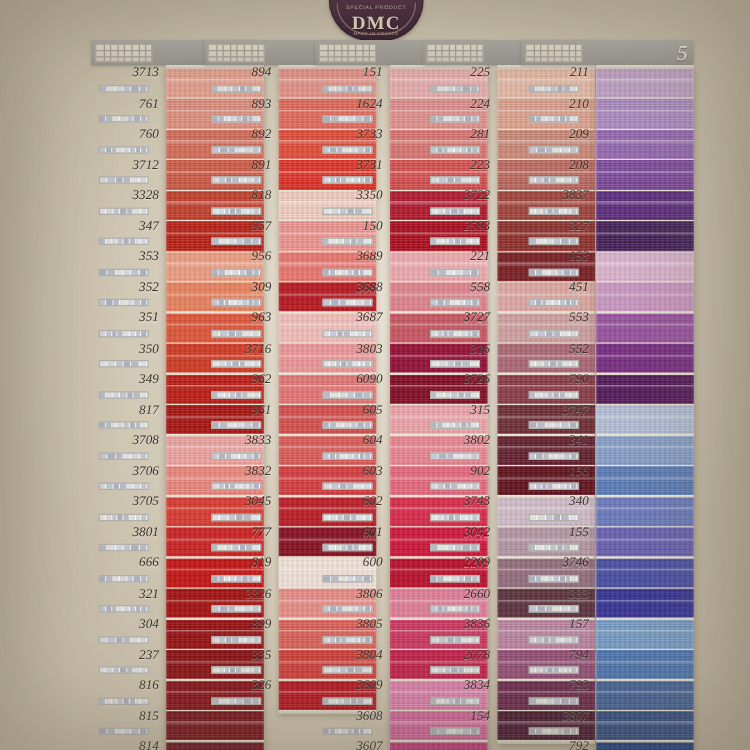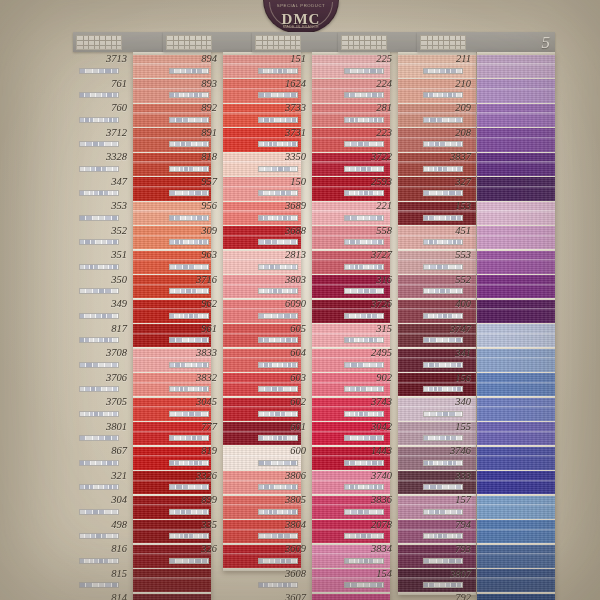--- a/index.html
+++ b/index.html
@@ -322,21 +322,21 @@
           <div class="bar">
             <span style="background: rgb(185, 189, 201);"></span>
             <span style="background: rgb(226, 226, 226);"></span>
             <span style="background: rgb(216, 217, 220);"></span>
             <span style="background: rgb(196, 200, 212);"></span>
             <span style="background: rgb(174, 179, 194);"></span>
             <span style="background: rgb(185, 189, 201);"></span>
           </div>
         </div>
         <div class="row">
-          <div class="lbl">867</div>
+          <div class="lbl">666</div>
           <div class="bar">
             <span style="background: rgb(174, 179, 194);"></span>
             <span style="background: rgb(185, 189, 201);"></span>
             <span style="background: rgb(226, 226, 226);"></span>
             <span style="background: rgb(216, 217, 220);"></span>
             <span style="background: rgb(196, 200, 212);"></span>
             <span style="background: rgb(174, 179, 194);"></span>
             <span style="background: rgb(185, 189, 201);"></span>
           </div>
         </div>
@@ -358,21 +358,21 @@
           <div class="bar">
             <span style="background: rgb(216, 217, 220);"></span>
             <span style="background: rgb(196, 200, 212);"></span>
             <span style="background: rgb(174, 179, 194);"></span>
             <span style="background: rgb(185, 189, 201);"></span>
             <span style="background: rgb(226, 226, 226);"></span>
             <span style="background: rgb(216, 217, 220);"></span>
           </div>
         </div>
         <div class="row">
-          <div class="lbl">498</div>
+          <div class="lbl">237</div>
           <div class="bar">
             <span style="background: rgb(226, 226, 226);"></span>
             <span style="background: rgb(216, 217, 220);"></span>
             <span style="background: rgb(196, 200, 212);"></span>
             <span style="background: rgb(174, 179, 194);"></span>
             <span style="background: rgb(185, 189, 201);"></span>
             <span style="background: rgb(226, 226, 226);"></span>
             <span style="background: rgb(216, 217, 220);"></span>
           </div>
         </div>
@@ -1005,21 +1005,21 @@
           <div class="bar">
             <span style="background: rgb(196, 200, 212);"></span>
             <span style="background: rgb(174, 179, 194);"></span>
             <span style="background: rgb(185, 189, 201);"></span>
             <span style="background: rgb(226, 226, 226);"></span>
             <span style="background: rgb(216, 217, 220);"></span>
             <span style="background: rgb(196, 200, 212);"></span>
           </div>
         </div>
         <div class="row">
-          <div class="lbl">2813</div>
+          <div class="lbl">3687</div>
           <div class="bar">
             <span style="background: rgb(216, 217, 220);"></span>
             <span style="background: rgb(196, 200, 212);"></span>
             <span style="background: rgb(174, 179, 194);"></span>
             <span style="background: rgb(185, 189, 201);"></span>
             <span style="background: rgb(226, 226, 226);"></span>
             <span style="background: rgb(216, 217, 220);"></span>
             <span style="background: rgb(196, 200, 212);"></span>
           </div>
         </div>
@@ -1455,21 +1455,21 @@
             <span style="background: rgb(185, 189, 201);"></span>
             <span style="background: rgb(226, 226, 226);"></span>
             <span style="background: rgb(216, 217, 220);"></span>
             <span style="background: rgb(196, 200, 212);"></span>
             <span style="background: rgb(174, 179, 194);"></span>
             <span style="background: rgb(185, 189, 201);"></span>
             <span style="background: rgb(226, 226, 226);"></span>
           </div>
         </div>
         <div class="row">
-          <div class="lbl">2495</div>
+          <div class="lbl">3802</div>
           <div class="bar">
             <span style="background: rgb(196, 200, 212);"></span>
             <span style="background: rgb(174, 179, 194);"></span>
             <span style="background: rgb(185, 189, 201);"></span>
             <span style="background: rgb(226, 226, 226);"></span>
             <span style="background: rgb(216, 217, 220);"></span>
             <span style="background: rgb(196, 200, 212);"></span>
           </div>
         </div>
         <div class="row">
@@ -1502,33 +1502,33 @@
           <div class="bar">
             <span style="background: rgb(185, 189, 201);"></span>
             <span style="background: rgb(226, 226, 226);"></span>
             <span style="background: rgb(216, 217, 220);"></span>
             <span style="background: rgb(196, 200, 212);"></span>
             <span style="background: rgb(174, 179, 194);"></span>
             <span style="background: rgb(185, 189, 201);"></span>
           </div>
         </div>
         <div class="row">
-          <div class="lbl">1443</div>
-          <div class="bar">
-            <span style="background: rgb(174, 179, 194);"></span>
-            <span style="background: rgb(185, 189, 201);"></span>
-            <span style="background: rgb(226, 226, 226);"></span>
-            <span style="background: rgb(216, 217, 220);"></span>
-            <span style="background: rgb(196, 200, 212);"></span>
-            <span style="background: rgb(174, 179, 194);"></span>
-            <span style="background: rgb(185, 189, 201);"></span>
-          </div>
-        </div>
-        <div class="row">
-          <div class="lbl">3740</div>
+          <div class="lbl">2209</div>
+          <div class="bar">
+            <span style="background: rgb(174, 179, 194);"></span>
+            <span style="background: rgb(185, 189, 201);"></span>
+            <span style="background: rgb(226, 226, 226);"></span>
+            <span style="background: rgb(216, 217, 220);"></span>
+            <span style="background: rgb(196, 200, 212);"></span>
+            <span style="background: rgb(174, 179, 194);"></span>
+            <span style="background: rgb(185, 189, 201);"></span>
+          </div>
+        </div>
+        <div class="row">
+          <div class="lbl">2660</div>
           <div class="bar">
             <span style="background: rgb(196, 200, 212);"></span>
             <span style="background: rgb(174, 179, 194);"></span>
             <span style="background: rgb(185, 189, 201);"></span>
             <span style="background: rgb(226, 226, 226);"></span>
             <span style="background: rgb(216, 217, 220);"></span>
             <span style="background: rgb(196, 200, 212);"></span>
             <span style="background: rgb(174, 179, 194);"></span>
             <span style="background: rgb(185, 189, 201);"></span>
           </div>
@@ -1825,21 +1825,21 @@
             <span style="background: rgb(226, 226, 226);"></span>
             <span style="background: rgb(216, 217, 220);"></span>
             <span style="background: rgb(196, 200, 212);"></span>
             <span style="background: rgb(174, 179, 194);"></span>
             <span style="background: rgb(185, 189, 201);"></span>
             <span style="background: rgb(226, 226, 226);"></span>
             <span style="background: rgb(216, 217, 220);"></span>
           </div>
         </div>
         <div class="row">
-          <div class="lbl">400</div>
+          <div class="lbl">790</div>
           <div class="bar">
             <span style="background: rgb(185, 189, 201);"></span>
             <span style="background: rgb(226, 226, 226);"></span>
             <span style="background: rgb(216, 217, 220);"></span>
             <span style="background: rgb(196, 200, 212);"></span>
             <span style="background: rgb(174, 179, 194);"></span>
             <span style="background: rgb(185, 189, 201);"></span>
             <span style="background: rgb(226, 226, 226);"></span>
             <span style="background: rgb(216, 217, 220);"></span>
           </div>

